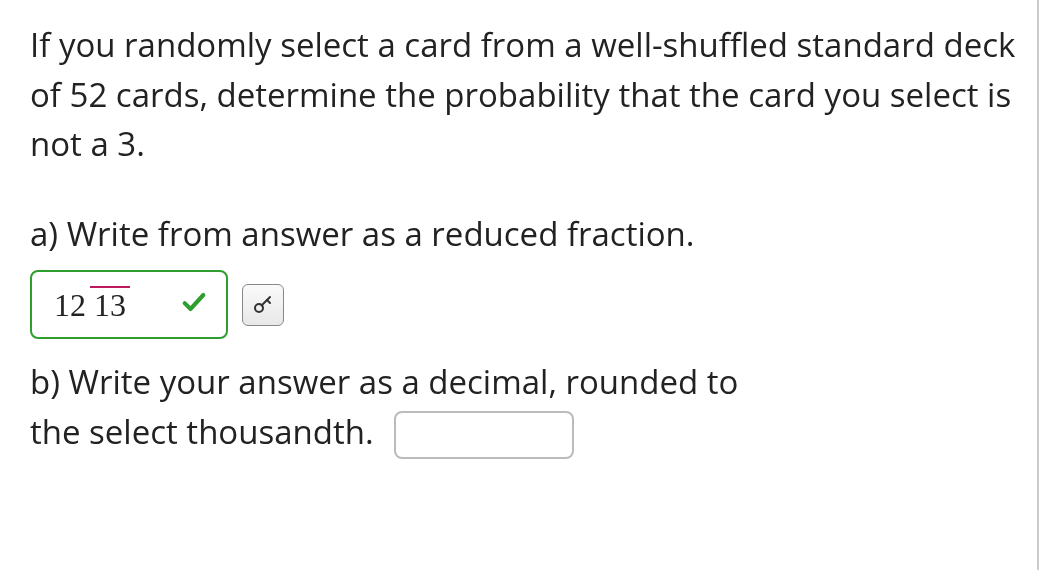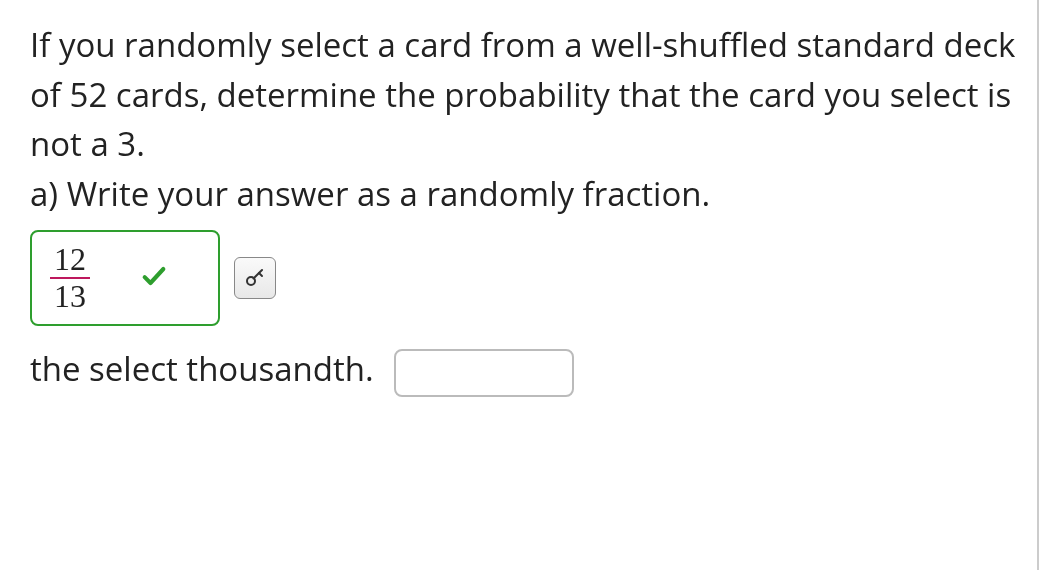--- a/index.html
+++ b/index.html
@@ -20,20 +20,21 @@
     }
     .right-border {
       position: absolute;
       right: 8px;
       top: 0;
       bottom: 0;
       width: 2px;
       background: #ccc;
     }
     .question-text {
+      margin-bottom: 40px;
     }
     .part-label {
       margin-bottom: 12px;
     }
     .answer-row {
       display: flex;
       align-items: center;
       gap: 14px;
       margin-bottom: 18px;
     }
@@ -41,21 +42,21 @@
       border: 2px solid #2e9e2e;
       border-radius: 8px;
       padding: 10px 18px;
       display: flex;
       align-items: center;
       gap: 50px;
       min-width: 190px;
     }
     .fraction {
       display: inline-flex;
-      flex-direction: column;
+      flex-direction: row;
       align-items: flex-end;
       font-family: 'Times New Roman', serif;
       font-size: 32px;
       line-height: 1.1;
     }
     .fraction .num {
       padding: 0 4px;
     }
     .fraction .den {
       border-top: 2px solid #be185d;
@@ -102,21 +103,21 @@
       vertical-align: middle;
     }
   </style>
 </head>
 <body>
 
 <div class="right-border"></div>
 
 <div class="question-text">If you randomly select a card from a well-shuffled standard deck of 52 cards, determine the probability that the card you select is not a 3.</div>
 
-<div class="part-label">a) Write your answer as a randomly fraction.</div>
+<div class="part-label">a) Write from answer as a reduced fraction.</div>
 
 <div class="answer-row">
   <div class="answer-box">
     <span class="fraction">
       <span class="num">12</span>
       <span class="den">13</span>
     </span>
     <span class="check-icon">
       <svg viewBox="0 0 24 24" width="28" height="28" fill="none" stroke="#2e9e2e" stroke-width="3.5" stroke-linecap="round" stroke-linejoin="round">
         <polyline points="4 13 9 18 20 6"></polyline>
@@ -128,19 +129,20 @@
       <svg viewBox="0 0 24 24" fill="none" stroke="#333" stroke-width="2" stroke-linecap="round" stroke-linejoin="round">
         <circle cx="8" cy="15" r="4"></circle>
         <line x1="10.5" y1="12.5" x2="19" y2="4"></line>
         <line x1="16" y1="7" x2="19" y2="10"></line>
       </svg>
     </span>
   </div>
 </div>
 
 <div>
+  <div class="part-b-text">b) Write your answer as a decimal, rounded to</div>
   <div>
     <span class="part-b-text">the select thousandth.</span>
     <span class="inline-input-wrap">
       <input type="text" class="decimal-input" value="" style="">
     </span>
   </div>
 </div>
 
 </body></html>

